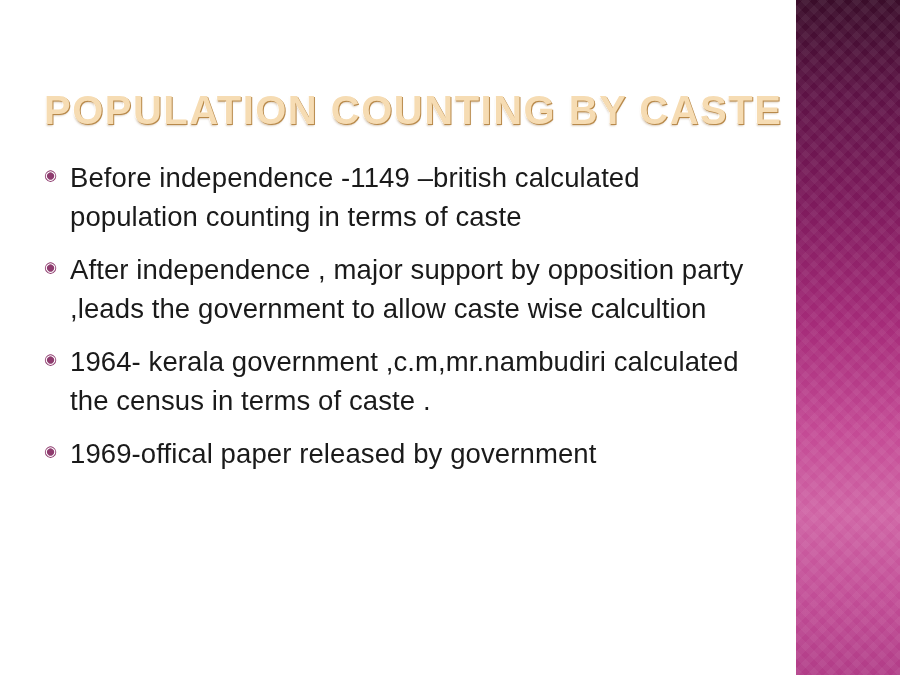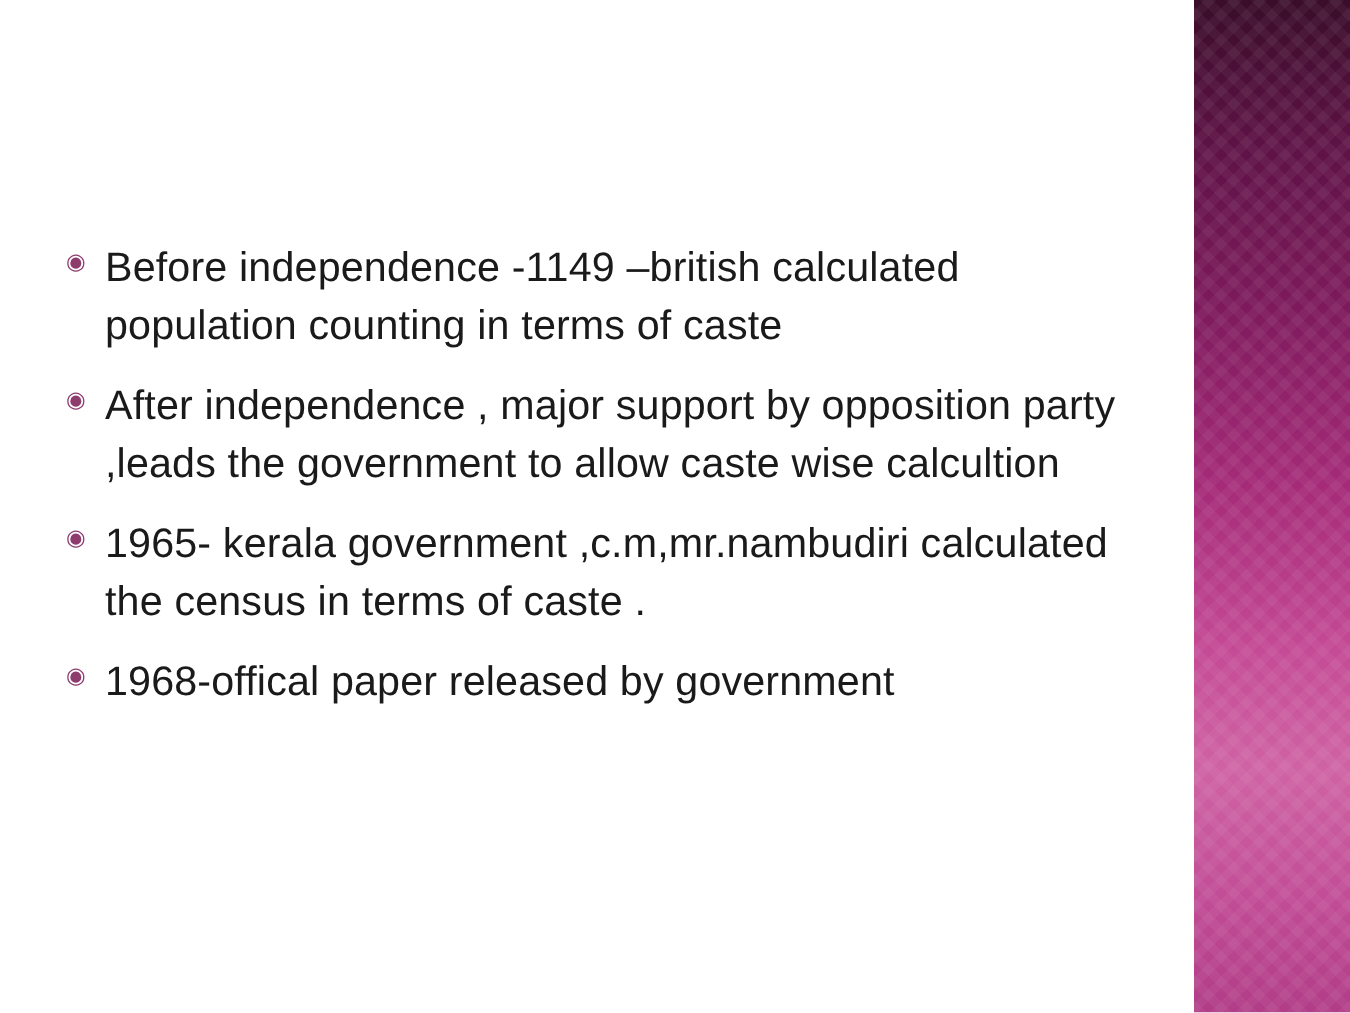--- a/index.html
+++ b/index.html
@@ -106,38 +106,39 @@
   }
 </style>
 </head>
 <body>
 
 <div class="slide">
 
   <div class="right-band"></div>
   <div class="band-edge"></div>
 
+  <div class="title">Population counting by caste</div>
 
   <div class="body">
 
     <div class="bullet-row">
       <span class="bullet-mark">◉</span>
       <span class="bullet-text">Before independence -1149 –british calculated population counting in terms of caste</span>
     </div>
 
     <div class="bullet-row">
       <span class="bullet-mark">◉</span>
       <span class="bullet-text">After independence , major support by opposition party ,leads the government to allow caste wise calcultion</span>
     </div>
 
     <div class="bullet-row">
       <span class="bullet-mark">◉</span>
-      <span class="bullet-text">1965- kerala government ,c.m,mr.nambudiri calculated the census in terms of caste .</span>
+      <span class="bullet-text">1964- kerala government ,c.m,mr.nambudiri calculated the census in terms of caste .</span>
     </div>
 
     <div class="bullet-row">
       <span class="bullet-mark">◉</span>
-      <span class="bullet-text">1968-offical paper released by government</span>
+      <span class="bullet-text">1969-offical paper released by government</span>
     </div>
 
   </div>
 
 </div>
 
 </body></html>

